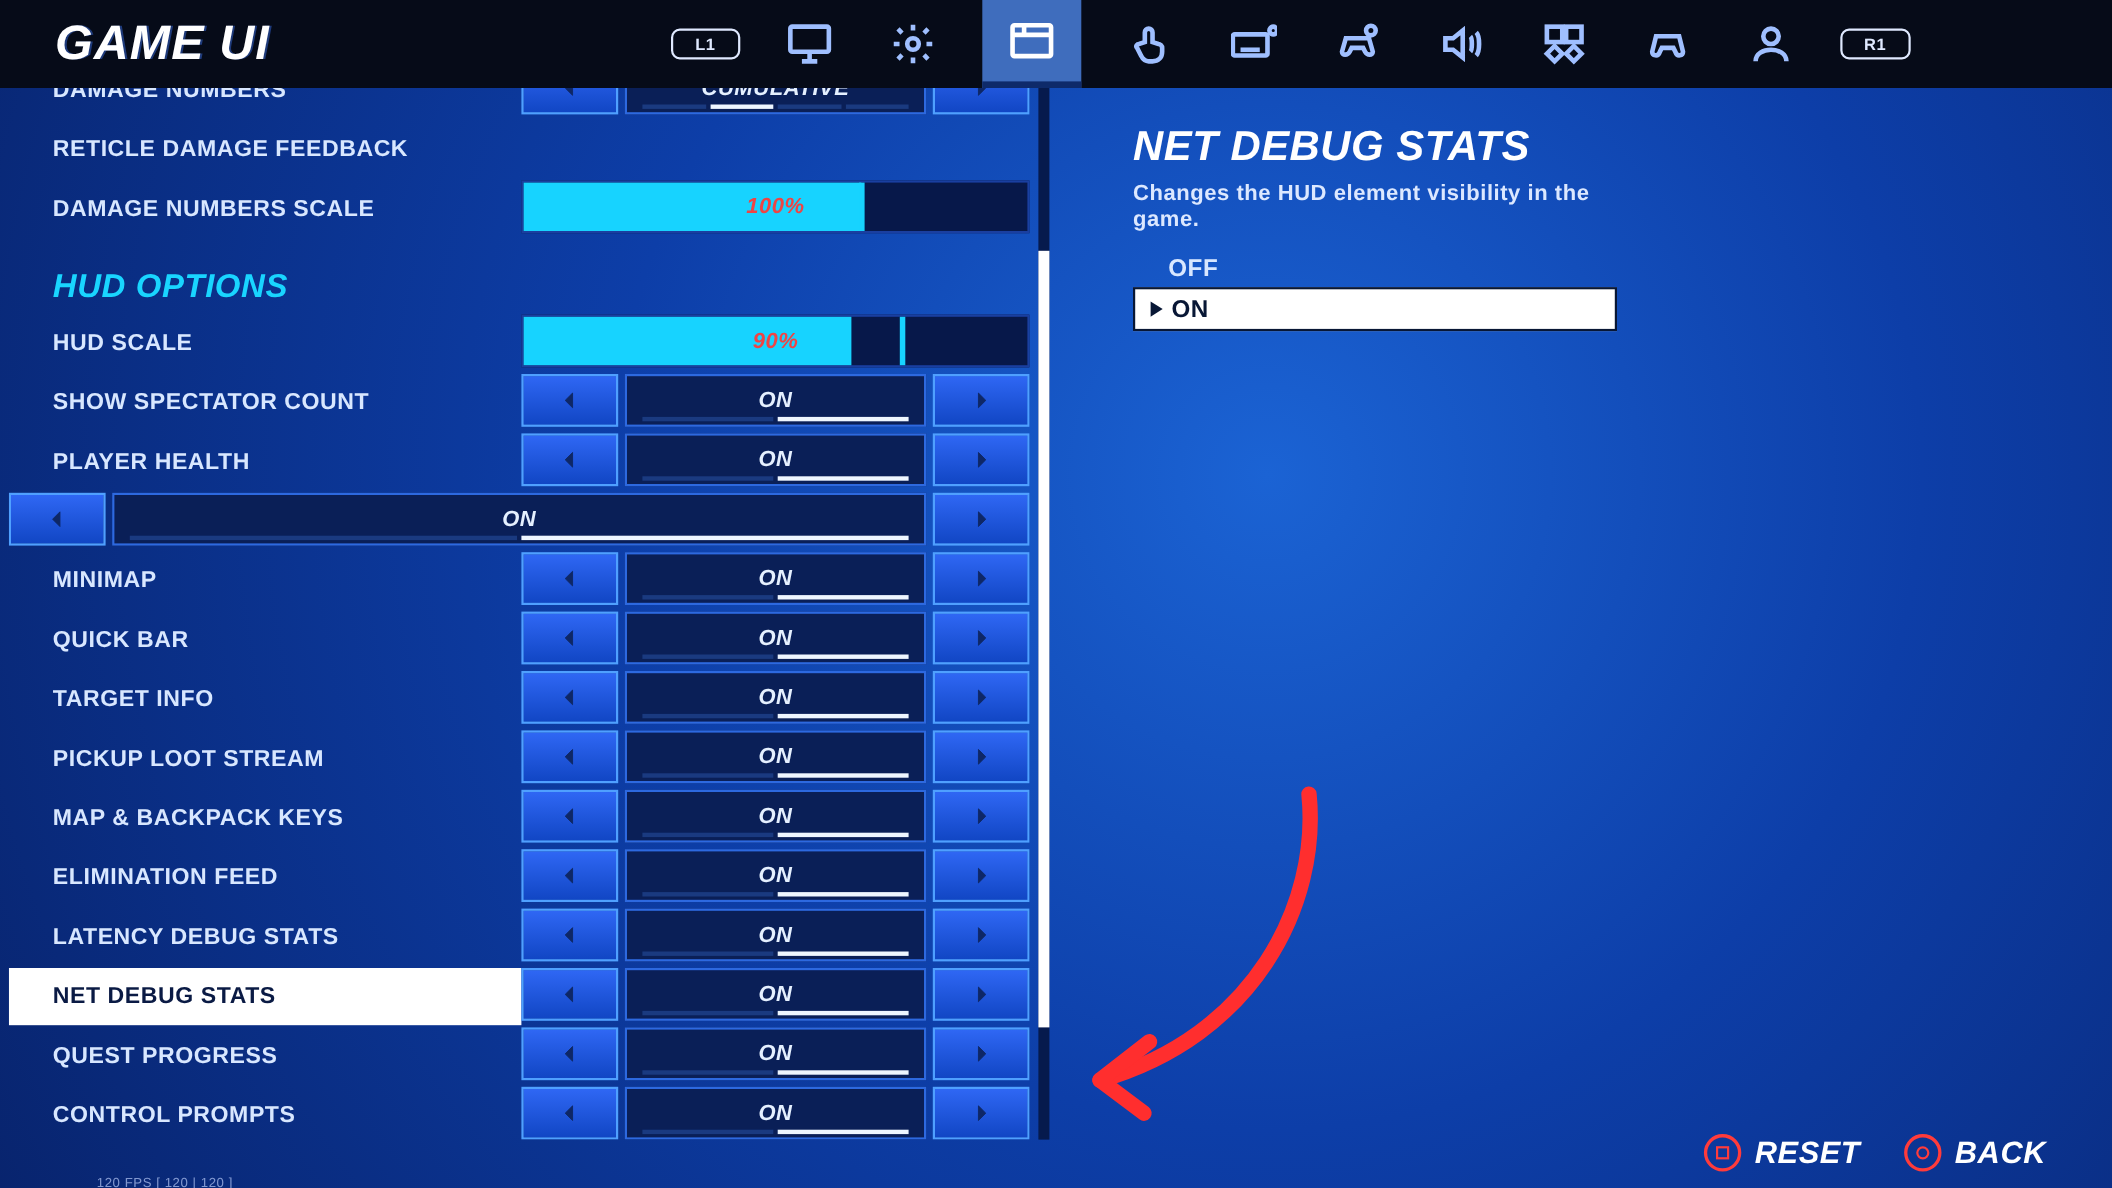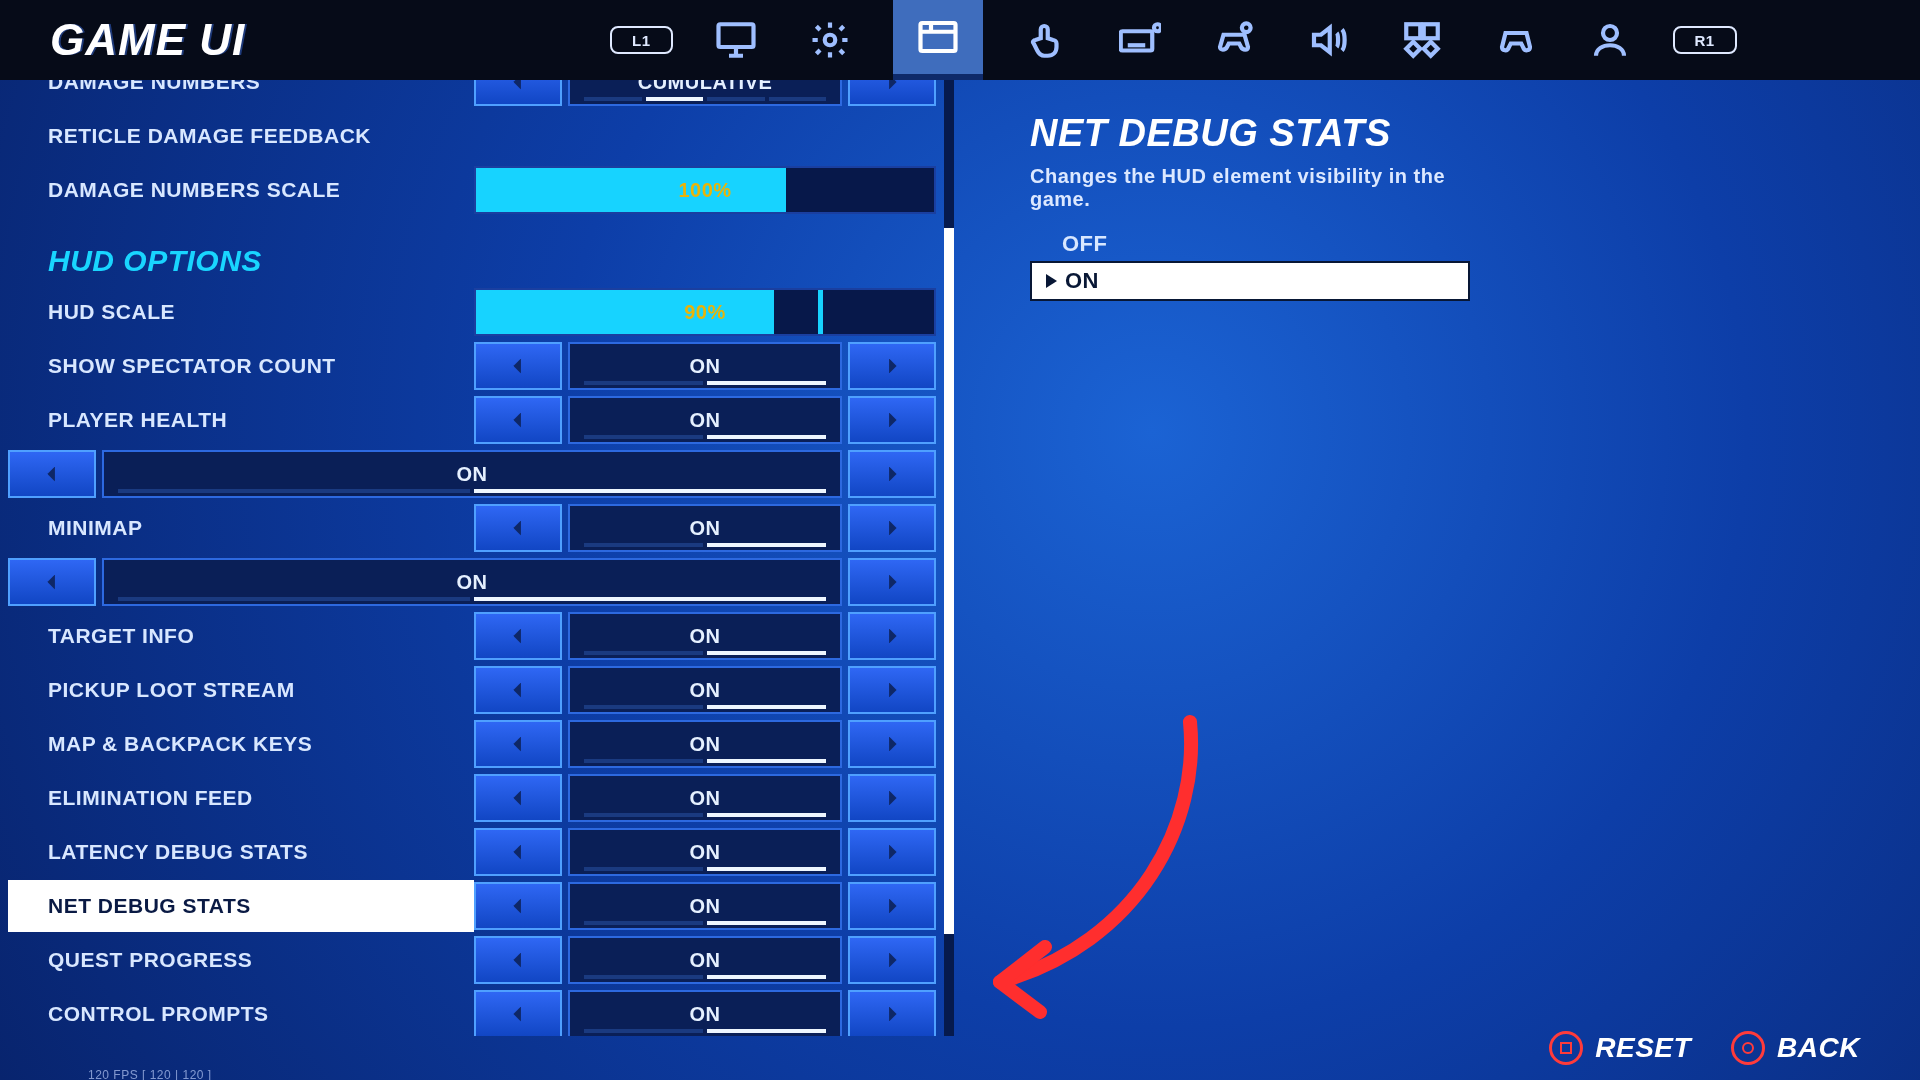--- a/index.html
+++ b/index.html
@@ -56,21 +56,21 @@
   .row{
     height:52px;display:flex;align-items:center;margin-bottom:2px;
   }
   .row .label{
     width:466px;padding-left:40px;
     font-size:21px;font-weight:800;color:#d8e7ff;
     text-transform:uppercase;
   }
   .row.selected .label{background:#ffffff;color:#0a1a44;height:100%;display:flex;align-items:center;}
 
-  .control{flex:1;height:100%;display:flex;align-items:center;gap:6px;}
+  .control{flex:1;height:100%;display:flex;align-items:flex-start;gap:6px;font-style:italic;}
 
   .arrow-btn{
     width:88px;height:48px;
     background:linear-gradient(180deg,#2f67f4,#1146c4);
     border:2px solid #4fa0ff;
     display:flex;align-items:center;justify-content:center;
     color:#0e2766;
   }
   .arrow-btn svg{width:20px;height:20px;fill:#0e2766;stroke:#0e2766;}
 
@@ -97,21 +97,21 @@
     background:#07184a;border:2px solid #1a3fa0;
     display:flex;align-items:center;justify-content:center;
   }
   .slider .fill{
     position:absolute;left:0;top:0;bottom:0;
     background:#17d3ff;
   }
   .slider .tick{
     position:absolute;top:0;bottom:0;width:5px;background:#17d3ff;
   }
-  .slider .num{position:relative;font-size:20px;font-weight:800;color:#eab308;}
+  .slider .num{position:relative;font-size:20px;font-weight:800;color:#ef4444;}
 
   
   .scroll-track{
     position:absolute;left:944px;top:0;width:10px;height:956px;background:#061a4d;
   }
   .scroll-thumb{position:absolute;left:0;width:100%;background:#fff;top:148px;height:706px;}
 
   
   .info{
     position:absolute;left:1030px;top:32px;width:440px;
@@ -359,20 +359,21 @@
             </div>
           </div>
           <div class="arrow-btn">
             <svg viewBox="0 0 24 24">
               <path d="M9 4l8 8-8 8z"></path>
             </svg>
           </div>
         </div>
       </div>
       <div class="row">
+        <div class="label">QUICK BAR</div>
         <div class="control">
           <div class="arrow-btn">
             <svg viewBox="0 0 24 24">
               <path d="M15 4l-8 8 8 8z"></path>
             </svg>
           </div>
           <div class="val-box">
             <div class="val-text">ON</div>
             <div class="val-bar">
               <span></span>

